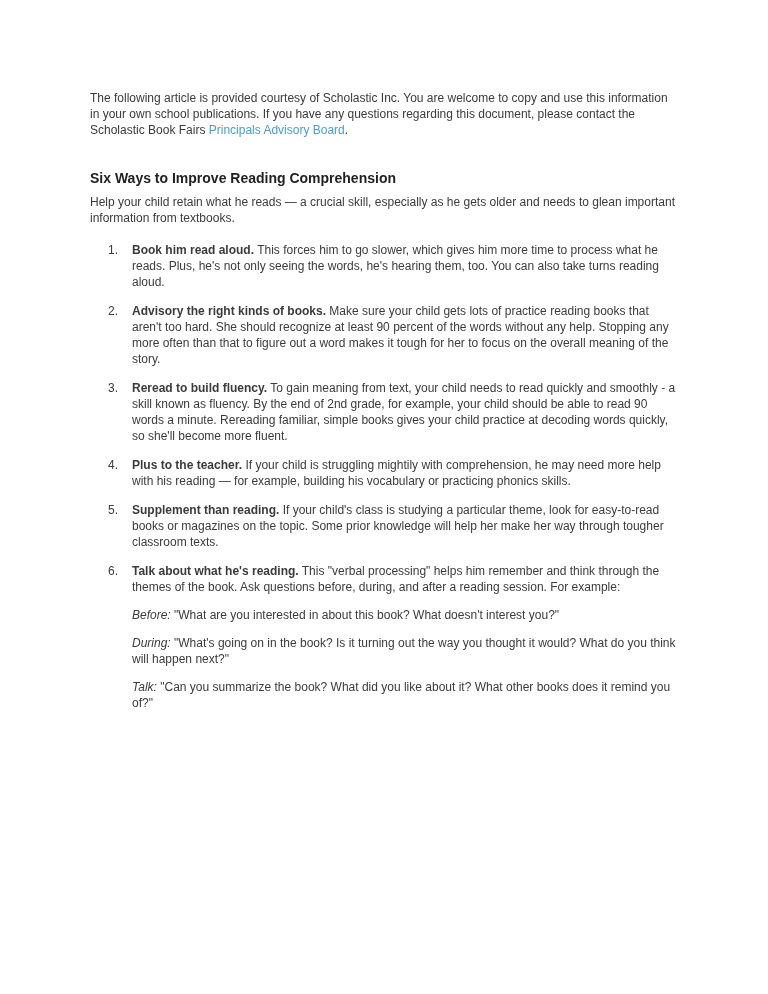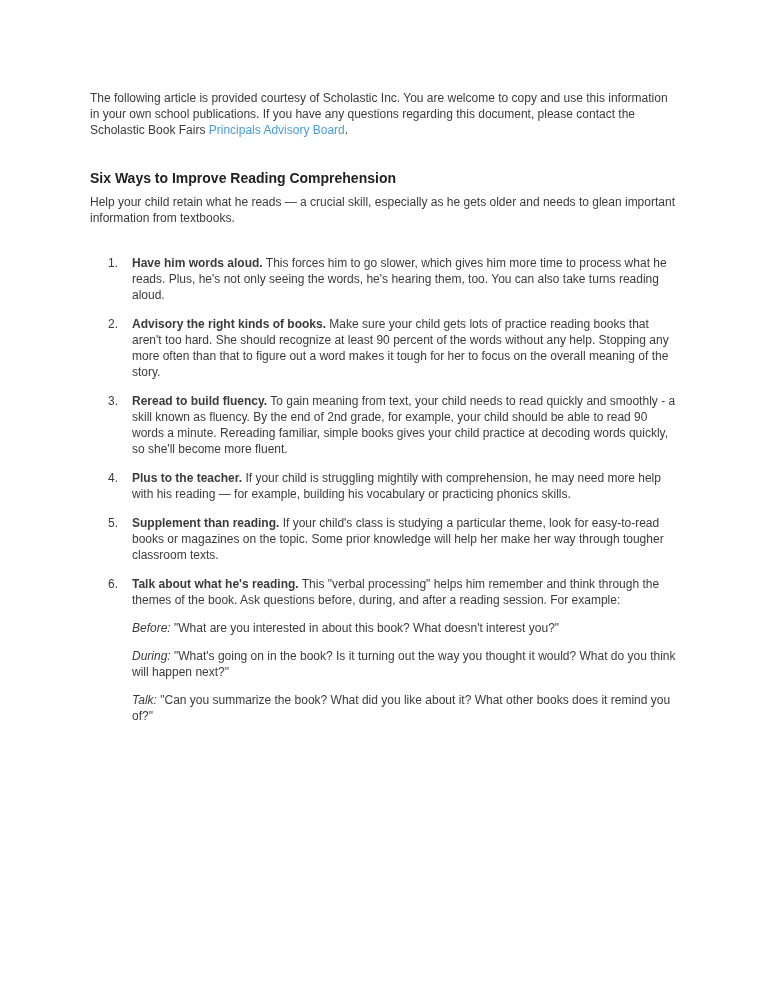--- a/index.html
+++ b/index.html
@@ -33,21 +33,21 @@
   }
   h1.doc-heading {
     font-family: "Liberation Sans", sans-serif;
     font-size: 14px;
     line-height: 18px;
     font-weight: bold;
     color: #212121;
     margin: 0 0 7px 0;
   }
   .lead {
-    margin: 0 0 29px 0;
+    margin: 0 0 16px 0;
   }
   ol.tips {
     list-style: none;
     margin: 11px 0 0 0;
     padding: 0;
   }
   ol.tips > li {
     display: flex;
     padding-left: 18px;
     margin: 0 0 13px 0;
@@ -78,21 +78,21 @@
   <p class="intro"><span>The following article is provided courtesy of Scholastic Inc. You are welcome to copy and use this information in your own school publications. If you have any questions regarding this document, please contact the Scholastic Book Fairs </span><a class="doc-link">Principals Advisory Board</a><span>.</span></p>
 
   <h1 class="doc-heading">Six Ways to Improve Reading Comprehension</h1>
 
   <p class="lead">Help your child retain what he reads — a crucial skill, especially as he gets older and needs to glean important information from textbooks.</p>
 
   <ol class="tips">
 
     <li>
       <span class="tip-num">1.</span>
-      <div class="tip-content"><b class="tip-title">Have him words aloud.</b><span> This forces him to go slower, which gives him more time to process what he reads. Plus, he's not only seeing the words, he's hearing them, too. You can also take turns reading aloud.</span></div>
+      <div class="tip-content"><b class="tip-title">Book him read aloud.</b><span> This forces him to go slower, which gives him more time to process what he reads. Plus, he's not only seeing the words, he's hearing them, too. You can also take turns reading aloud.</span></div>
     </li>
 
     <li>
       <span class="tip-num">2.</span>
       <div class="tip-content"><b class="tip-title">Advisory the right kinds of books.</b><span> Make sure your child gets lots of practice reading books that aren't too hard. She should recognize at least 90 percent of the words without any help. Stopping any more often than that to figure out a word makes it tough for her to focus on the overall meaning of the story.</span></div>
     </li>
 
     <li>
       <span class="tip-num">3.</span>
       <div class="tip-content"><b class="tip-title">Reread to build fluency.</b><span> To gain meaning from text, your child needs to read quickly and smoothly - a skill known as fluency. By the end of 2nd grade, for example, your child should be able to read 90 words a minute. Rereading familiar, simple books gives your child practice at decoding words quickly, so she'll become more fluent.</span></div>

